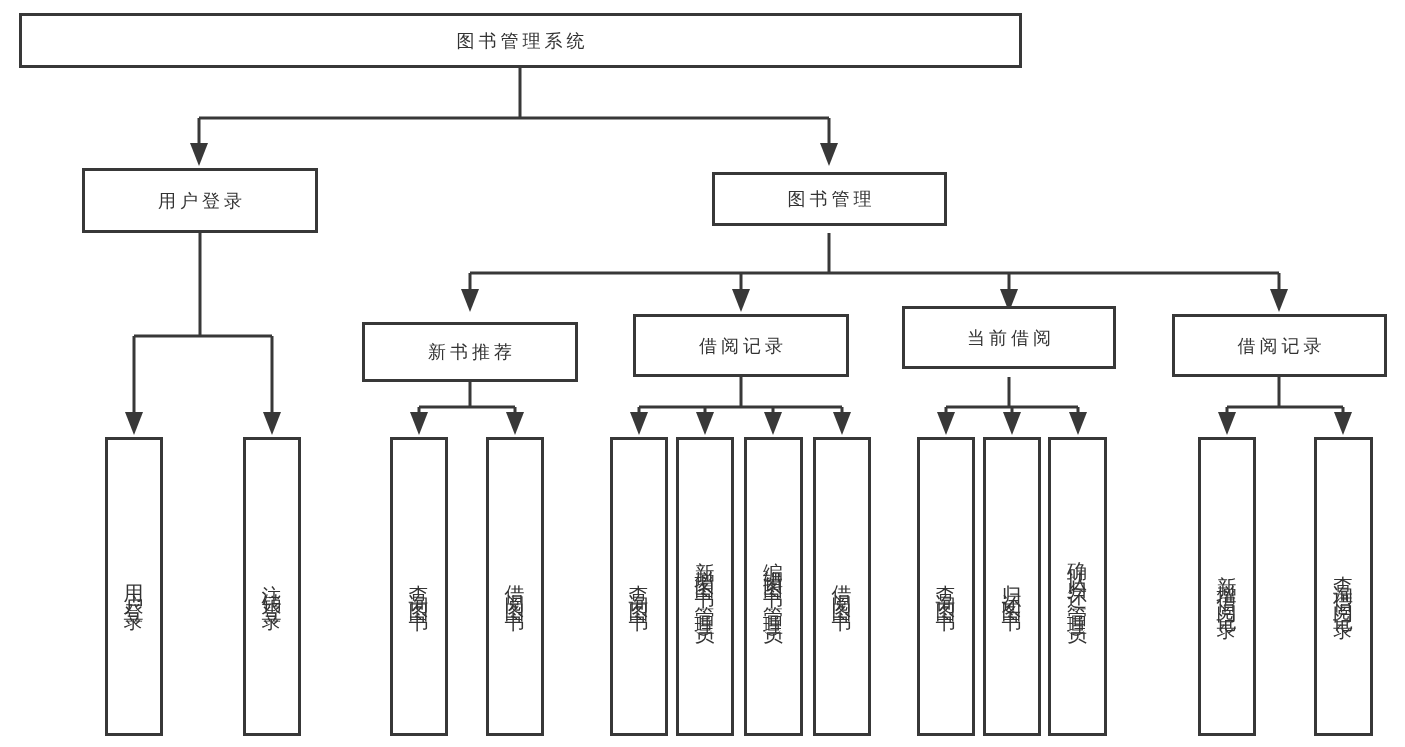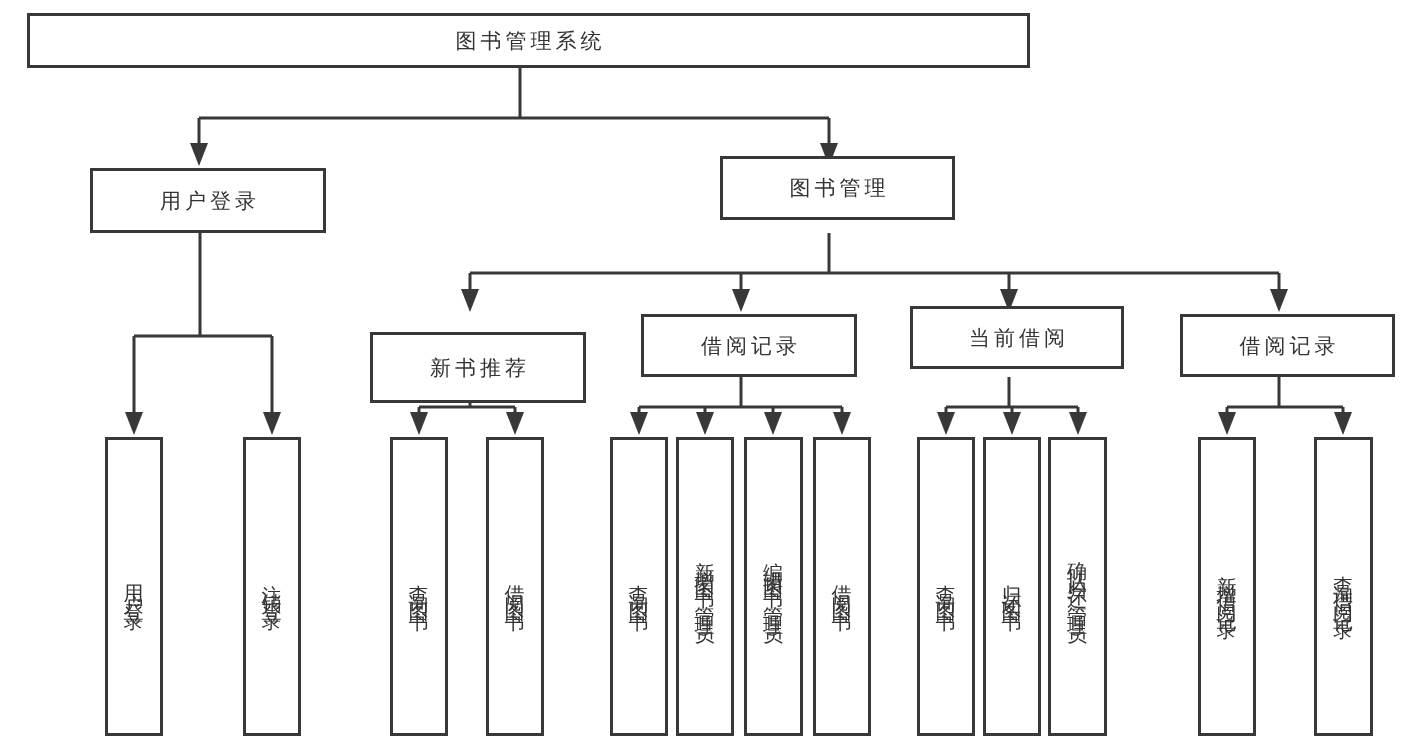--- a/index.html
+++ b/index.html
@@ -25,24 +25,23 @@
     position: absolute;
     box-sizing: border-box;
     border: 3px solid var(--border, #383838);
     background: #ffffff;
     display: flex;
     align-items: center;
     justify-content: center;
     color: var(--text, #333333);
   }
   .h-box {
-    font-size: 21px;
+    font-size: 18px;
     letter-spacing: 4px;
     white-space: nowrap;
-    margin-left: 8px;
   }
   .h-box span { padding-left: 4px; }
   .v-box span {
     writing-mode: vertical-rl;
     text-orientation: mixed;
     font-size: 20px;
     line-height: 1;
     letter-spacing: 9px;
     white-space: nowrap;
   }
@@ -95,25 +94,25 @@
     </g>
   </svg>
 
   <div class="box h-box" style="left:19px;top:13px;width:1003px;height:55px">
     <span>图书管理系统</span>
   </div>
 
   <div class="box h-box" style="left:82px;top:168px;width:236px;height:65px">
     <span>用户登录</span>
   </div>
-  <div class="box h-box" style="left:712px;top:156px;width:235px;height:64px">
+  <div class="box h-box" style="left:712px;top:172px;width:235px;height:54px">
     <span>图书管理</span>
   </div>
 
-  <div class="box h-box" style="left:362px;top:332px;width:216px;height:71px">
+  <div class="box h-box" style="left:362px;top:322px;width:216px;height:60px">
     <span>新书推荐</span>
   </div>
   <div class="box h-box" style="left:633px;top:314px;width:216px;height:63px">
     <span>借阅记录</span>
   </div>
   <div class="box h-box" style="left:902px;top:306px;width:214px;height:63px">
     <span>当前借阅</span>
   </div>
   <div class="box h-box" style="left:1172px;top:314px;width:215px;height:63px">
     <span>借阅记录</span>

